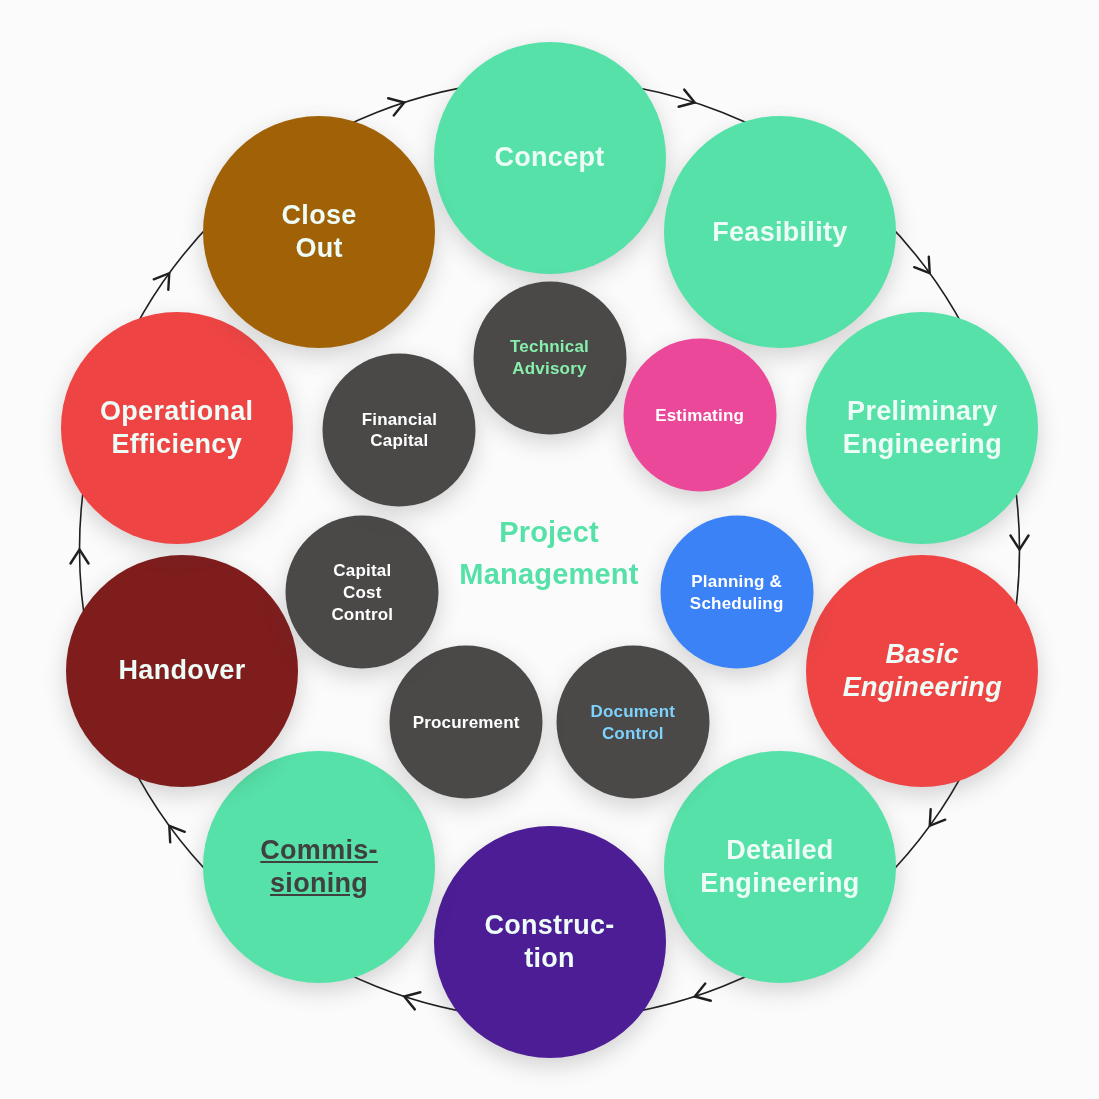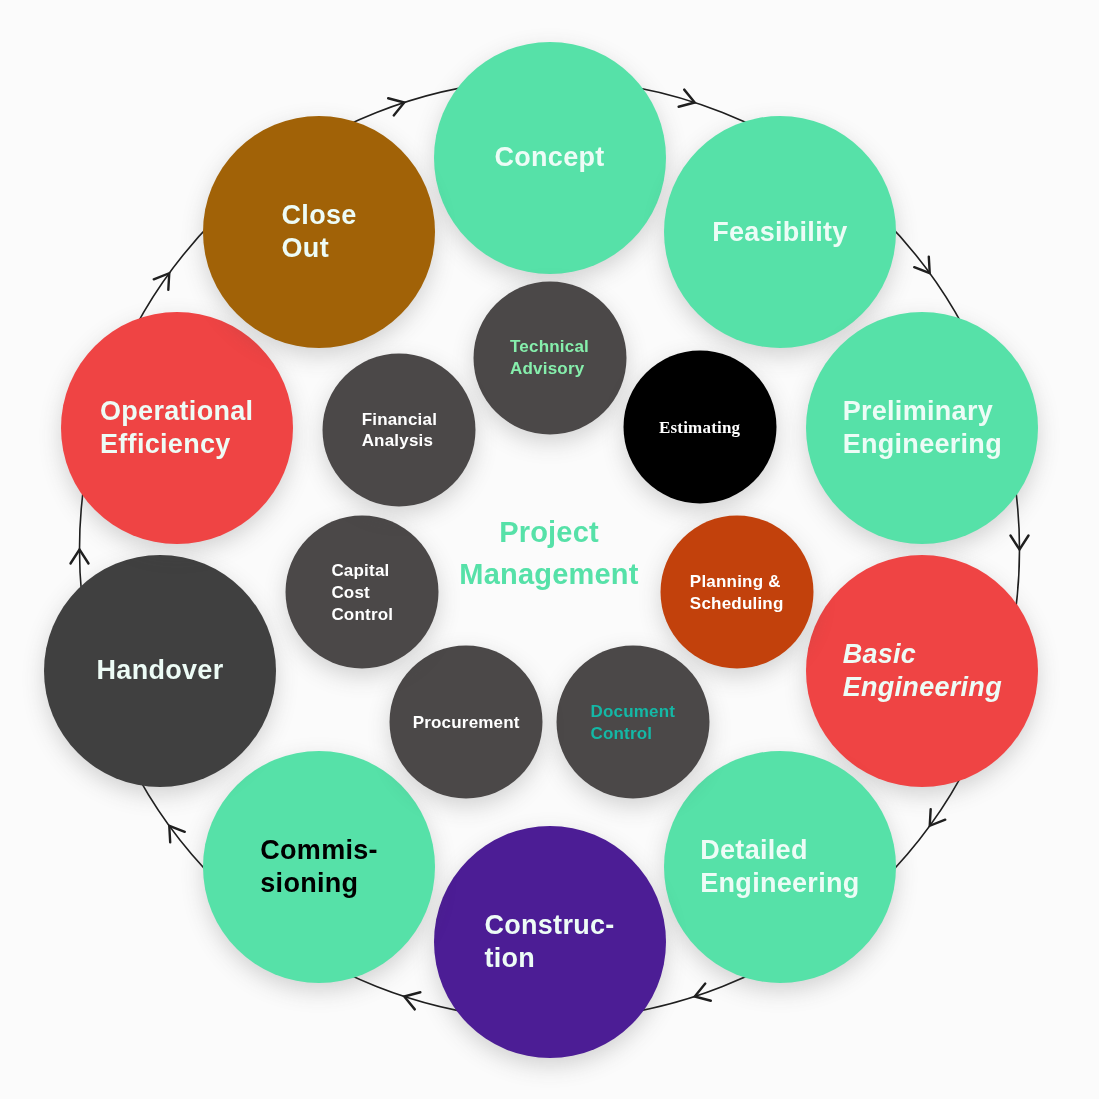--- a/index.html
+++ b/index.html
@@ -5,21 +5,21 @@
   html,body{margin:0;padding:0;background:#fbfbfb;}
   .canvas{
     position:relative;width:1099px;height:1099px;overflow:hidden;
     background:#fbfbfb;
     font-family:"Liberation Sans",sans-serif;
   }
   #flow-svg{position:absolute;left:0;top:0;z-index:0;}
   .bubble{
     position:absolute;border-radius:50%;
     display:flex;align-items:center;justify-content:center;
-    z-index:1;
+    text-align:center;z-index:1;
     box-shadow:0 8px 22px rgba(70,70,70,.22);
     transform:translate(-50%,-50%);
   }
   .bubble.outer{width:232px;height:232px;}
   .bubble.inner{width:153px;height:153px;}
   .bubble .lbl{
     white-space:pre-line;font-weight:bold;
   }
   .bubble.outer .lbl{font-size:27px;line-height:1.22;letter-spacing:.3px;}
   .bubble.inner .lbl{font-size:17px;line-height:1.28;letter-spacing:.2px;}
@@ -89,61 +89,61 @@
 Engineering</span>
       </div>
       <div class="bubble outer" style="left: 779.912px; top: 866.635px; background: rgb(86, 225, 168); color: rgb(237, 252, 246);">
         <span class="lbl">Detailed
 Engineering</span>
       </div>
       <div class="bubble outer" style="left: 549.5px; top: 941.5px; background: #4c1d95; color: rgb(237, 252, 246);">
         <span class="lbl">Construc-
 tion</span>
       </div>
-      <div class="bubble outer" style="left: 319.088px; top: 866.635px; background: rgb(86, 225, 168); color: #000000;">
+      <div class="bubble outer" style="left: 319.088px; top: 866.635px; background: rgb(86, 225, 168); color: #404040; text-decoration: underline;">
         <span class="lbl">Commis-
 sioning</span>
       </div>
-      <div class="bubble outer" style="left: 160px; top: 670.635px; background: #404040; color: rgb(237, 252, 246);">
+      <div class="bubble outer" style="left: 182px; top: 670.635px; background: #7f1d1d; color: rgb(237, 252, 246);">
         <span class="lbl">Handover</span>
       </div>
       <div class="bubble outer" style="left: 176.686px; top: 428.365px; background: #ef4444; color: rgb(237, 252, 246);">
         <span class="lbl">Operational
 Efficiency</span>
       </div>
       <div class="bubble outer" style="left: 319.088px; top: 232.365px; background: #a16207; color: rgb(237, 252, 246);">
         <span class="lbl">Close
 Out</span>
       </div>
       <div class="bubble inner" style="left: 549.5px; top: 357.5px; background: rgb(75, 72, 72); color: #86efac;">
         <span class="lbl">Technical
 Advisory</span>
       </div>
-      <div class="bubble inner" style="left: 699.612px; top: 427px; background: #000000; color: rgb(255, 255, 255); font-family: Liberation Serif, serif;">
+      <div class="bubble inner" style="left: 699.612px; top: 415px; background: #ec4899; color: rgb(255, 255, 255);">
         <span class="lbl">Estimating</span>
       </div>
-      <div class="bubble inner" style="left: 736.686px; top: 592.224px; background: #c2410c; color: rgb(255, 255, 255);">
+      <div class="bubble inner" style="left: 736.686px; top: 592.224px; background: #3b82f6; color: rgb(255, 255, 255);">
         <span class="lbl">Planning &amp;
 Scheduling</span>
       </div>
-      <div class="bubble inner" style="left: 632.806px; top: 722.486px; background: rgb(75, 72, 72); color: #14b8a6;">
+      <div class="bubble inner" style="left: 632.806px; top: 722.486px; background: rgb(75, 72, 72); color: #7dd3fc;">
         <span class="lbl">Document
 Control</span>
       </div>
       <div class="bubble inner" style="left: 466.194px; top: 722.486px; background: rgb(75, 72, 72); color: rgb(255, 255, 255);">
         <span class="lbl">Procurement</span>
       </div>
       <div class="bubble inner" style="left: 362.314px; top: 592.224px; background: rgb(75, 72, 72); color: rgb(255, 255, 255);">
         <span class="lbl">Capital
 Cost
 Control</span>
       </div>
       <div class="bubble inner" style="left: 399.388px; top: 429.79px; background: rgb(75, 72, 72); color: rgb(255, 255, 255);">
         <span class="lbl">Financial
-Analysis</span>
+Capital</span>
       </div>
     </div>
 
   <div class="center-block">
     <div class="center-subtitle" style="color: rgb(86, 225, 168);">Project
 Management</div>
   </div>
 </div>
 
 </body></html>

